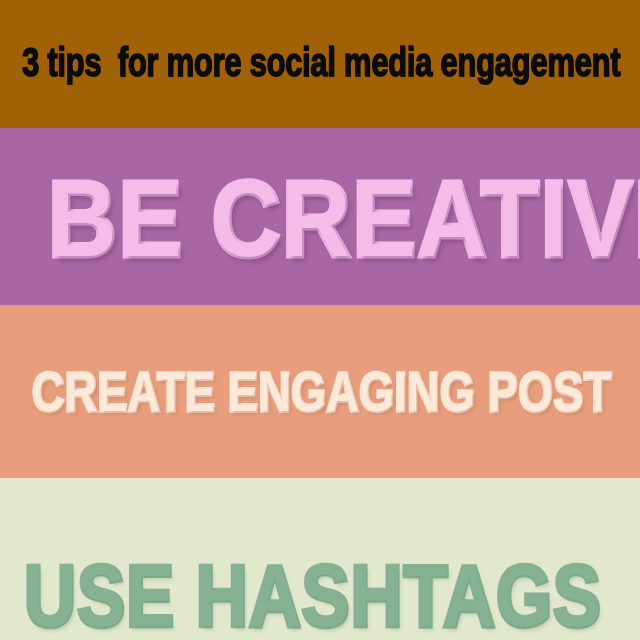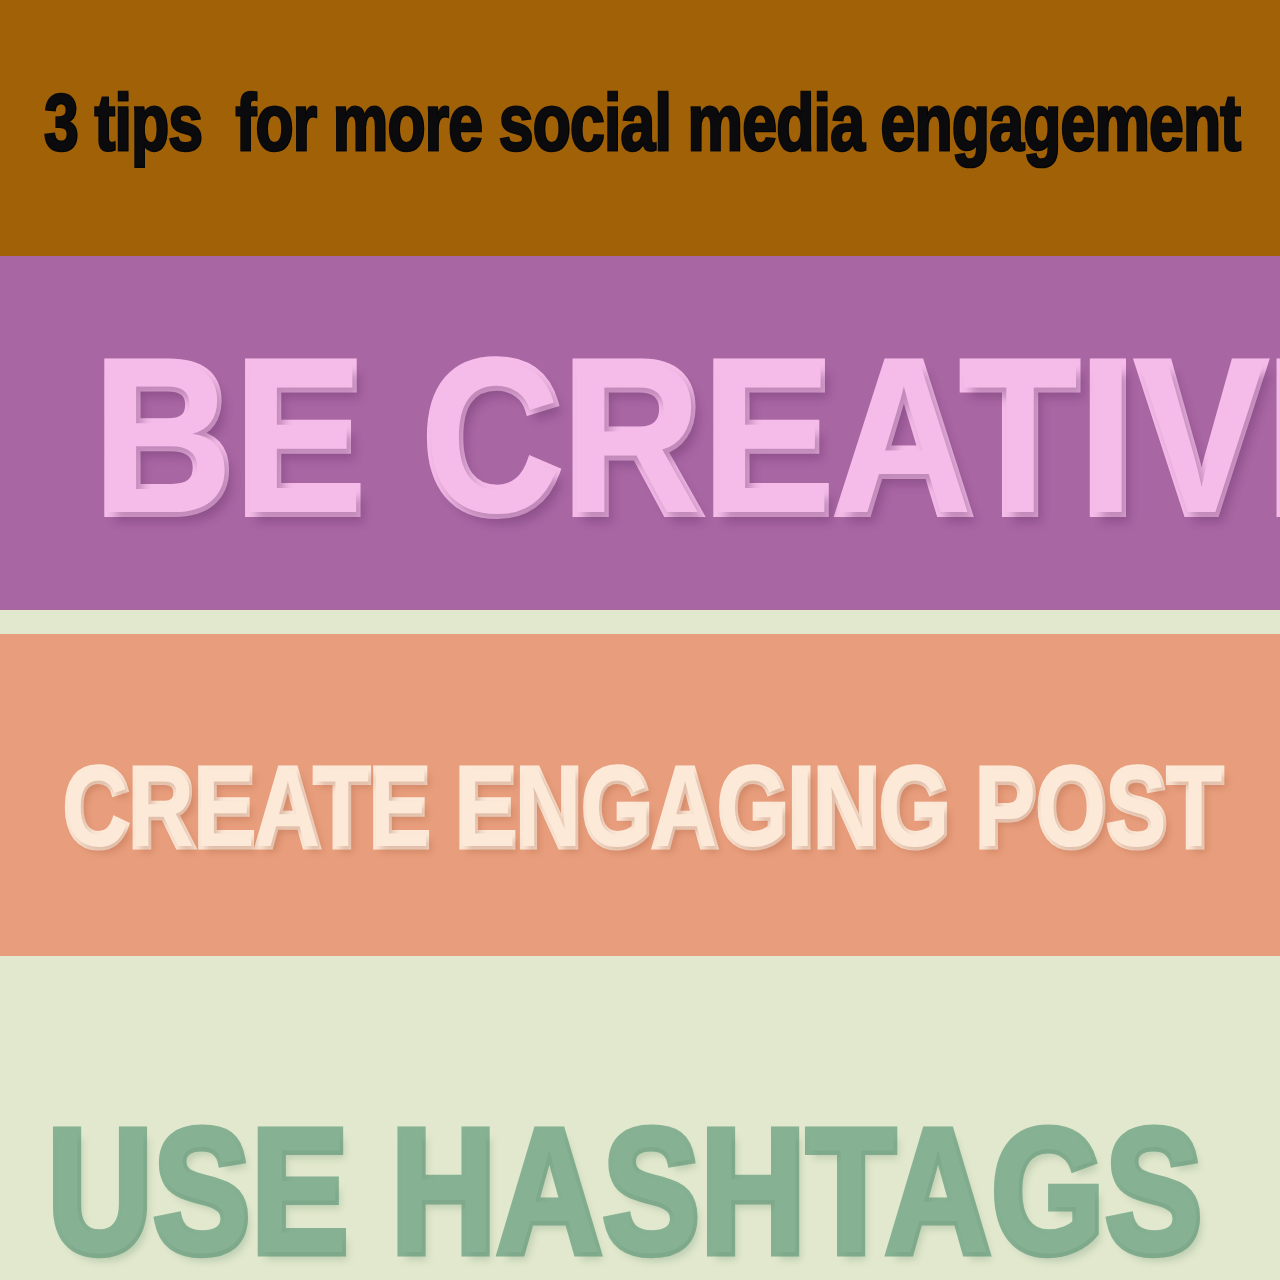--- a/index.html
+++ b/index.html
@@ -74,21 +74,20 @@
     -webkit-text-stroke: 5px #f5bce9;
     paint-order: stroke fill;
     text-shadow: 4px 5px 5px rgba(90,40,90,0.33);
   }
 
   
   #band-engaging {
     top: 305px;
     height: 173px;
     background: #e89e7c;
-    margin-top: 12px;
   }
   #engaging-text {
     display: block;
     white-space: pre;
     color: #fce9d8;
     font-family: "Liberation Sans", sans-serif;
     font-weight: 700;
     font-size: 56px;
     line-height: 1;
     letter-spacing: 0.5px;

